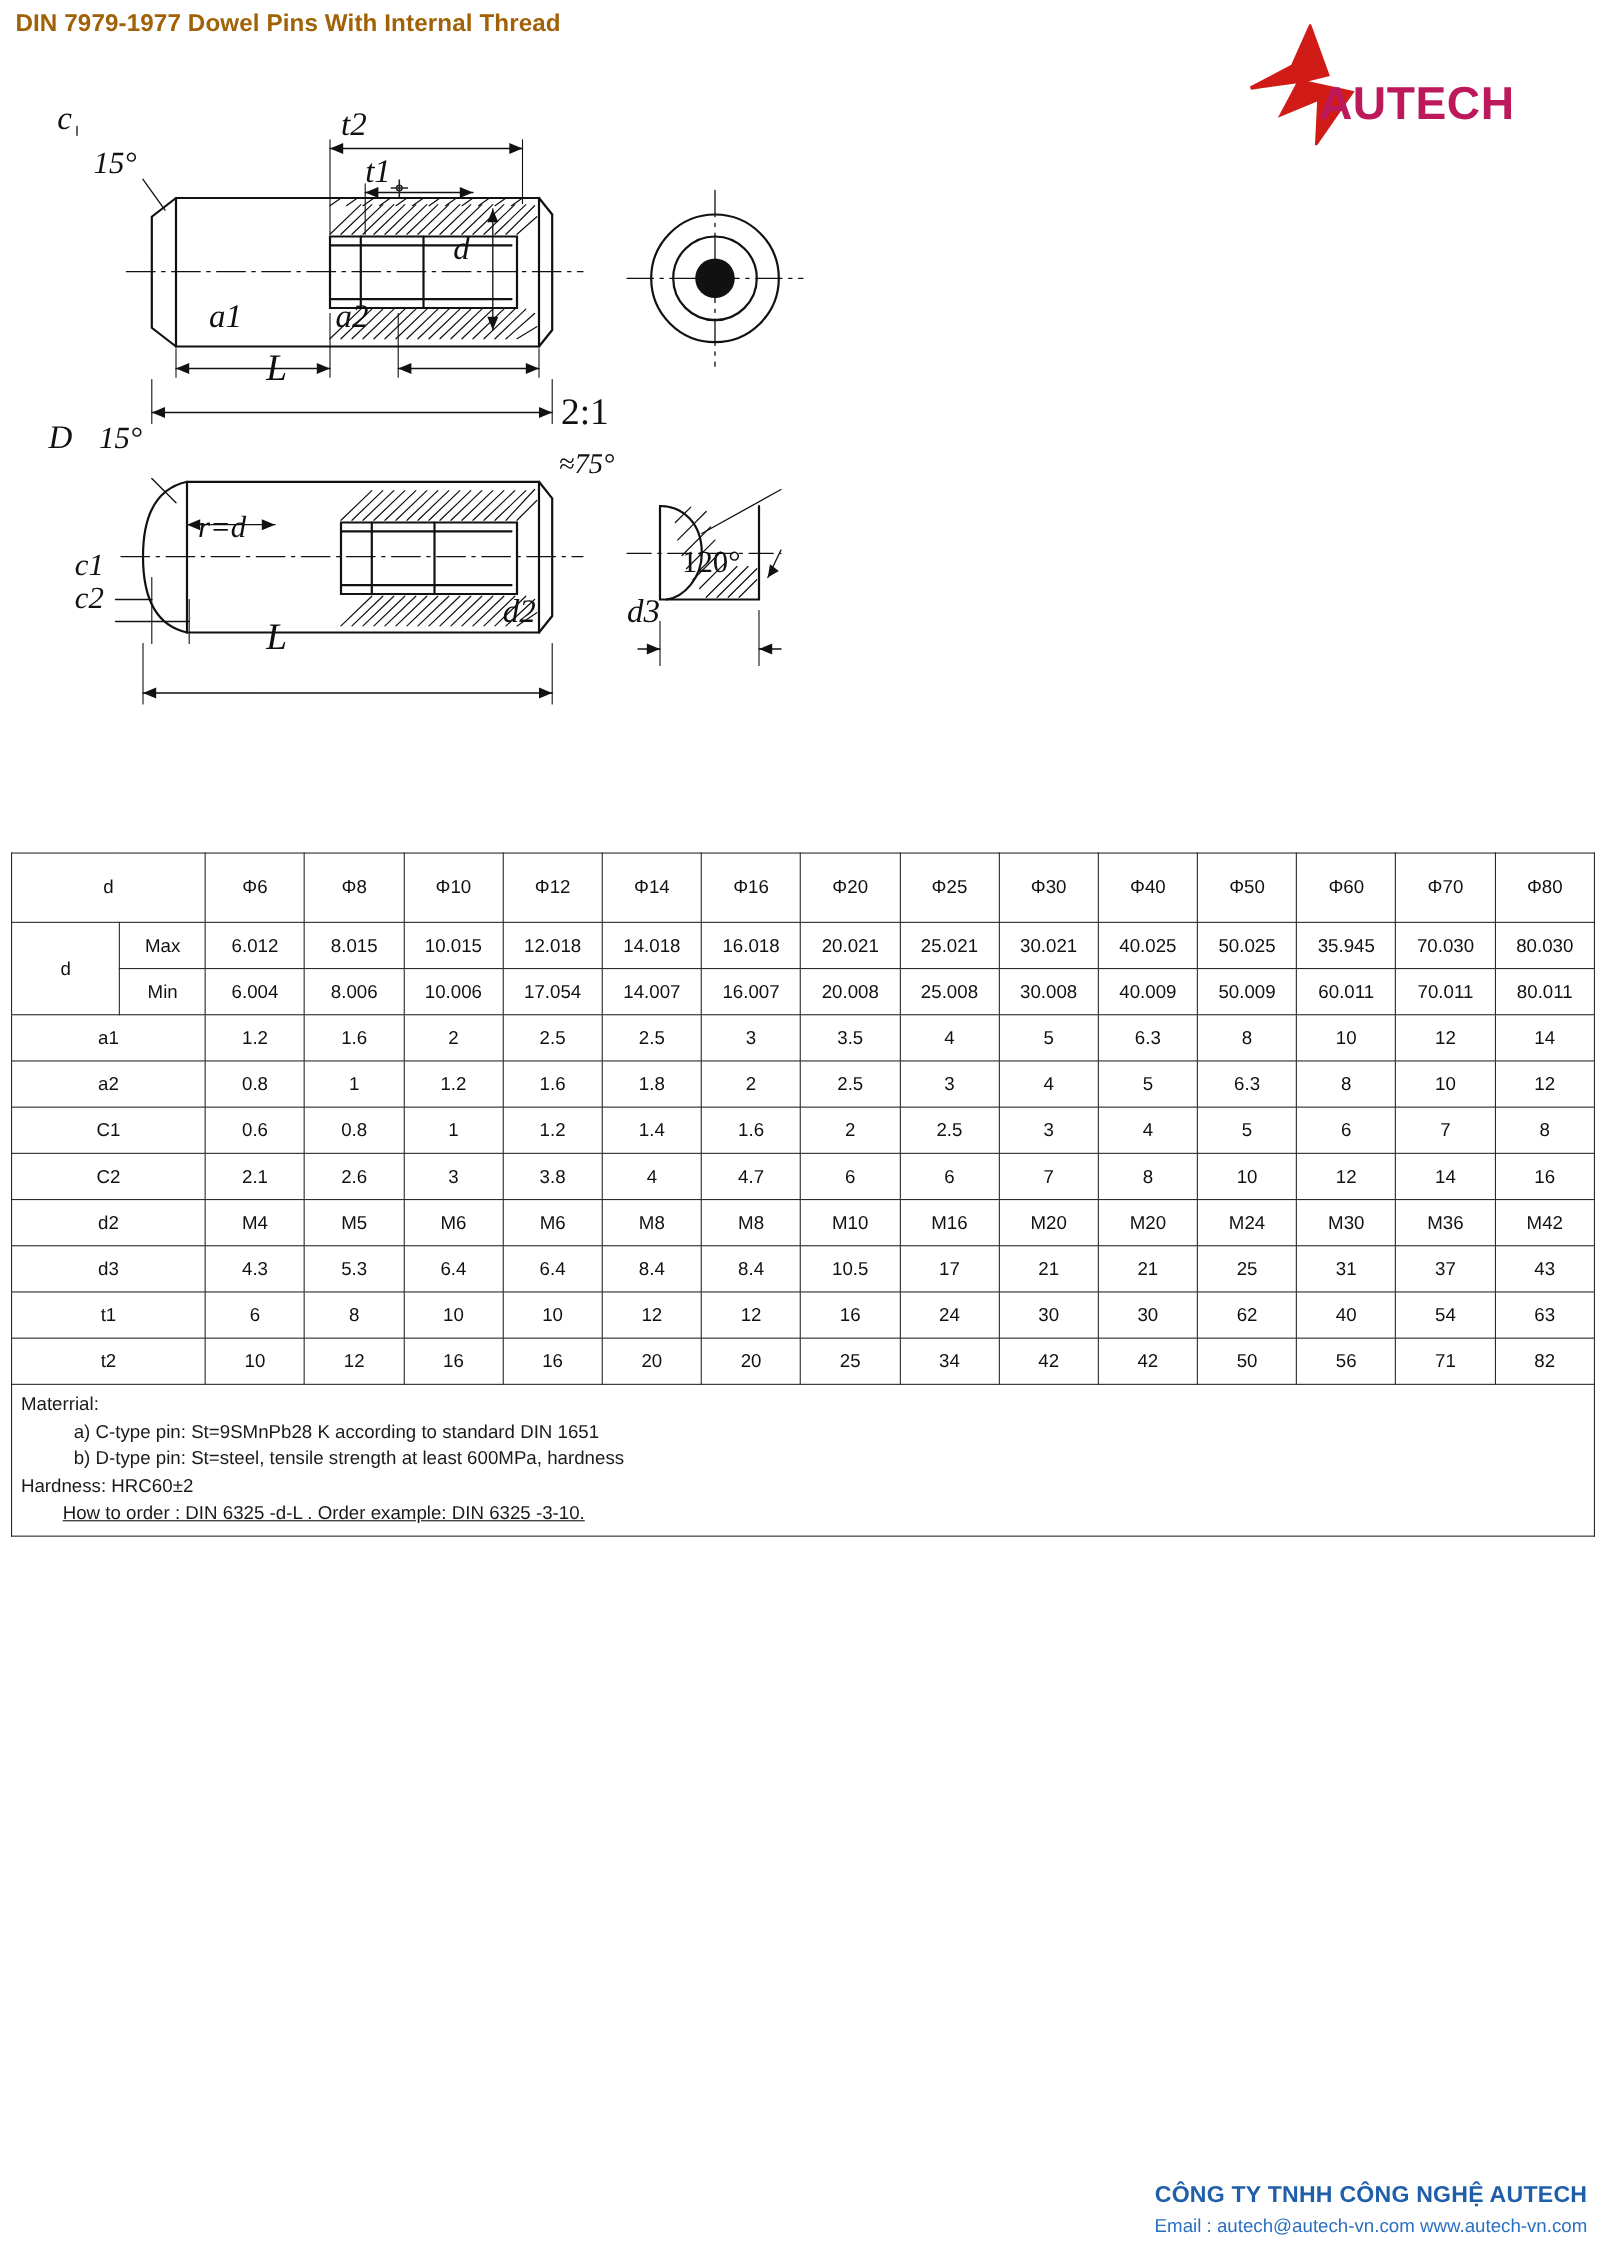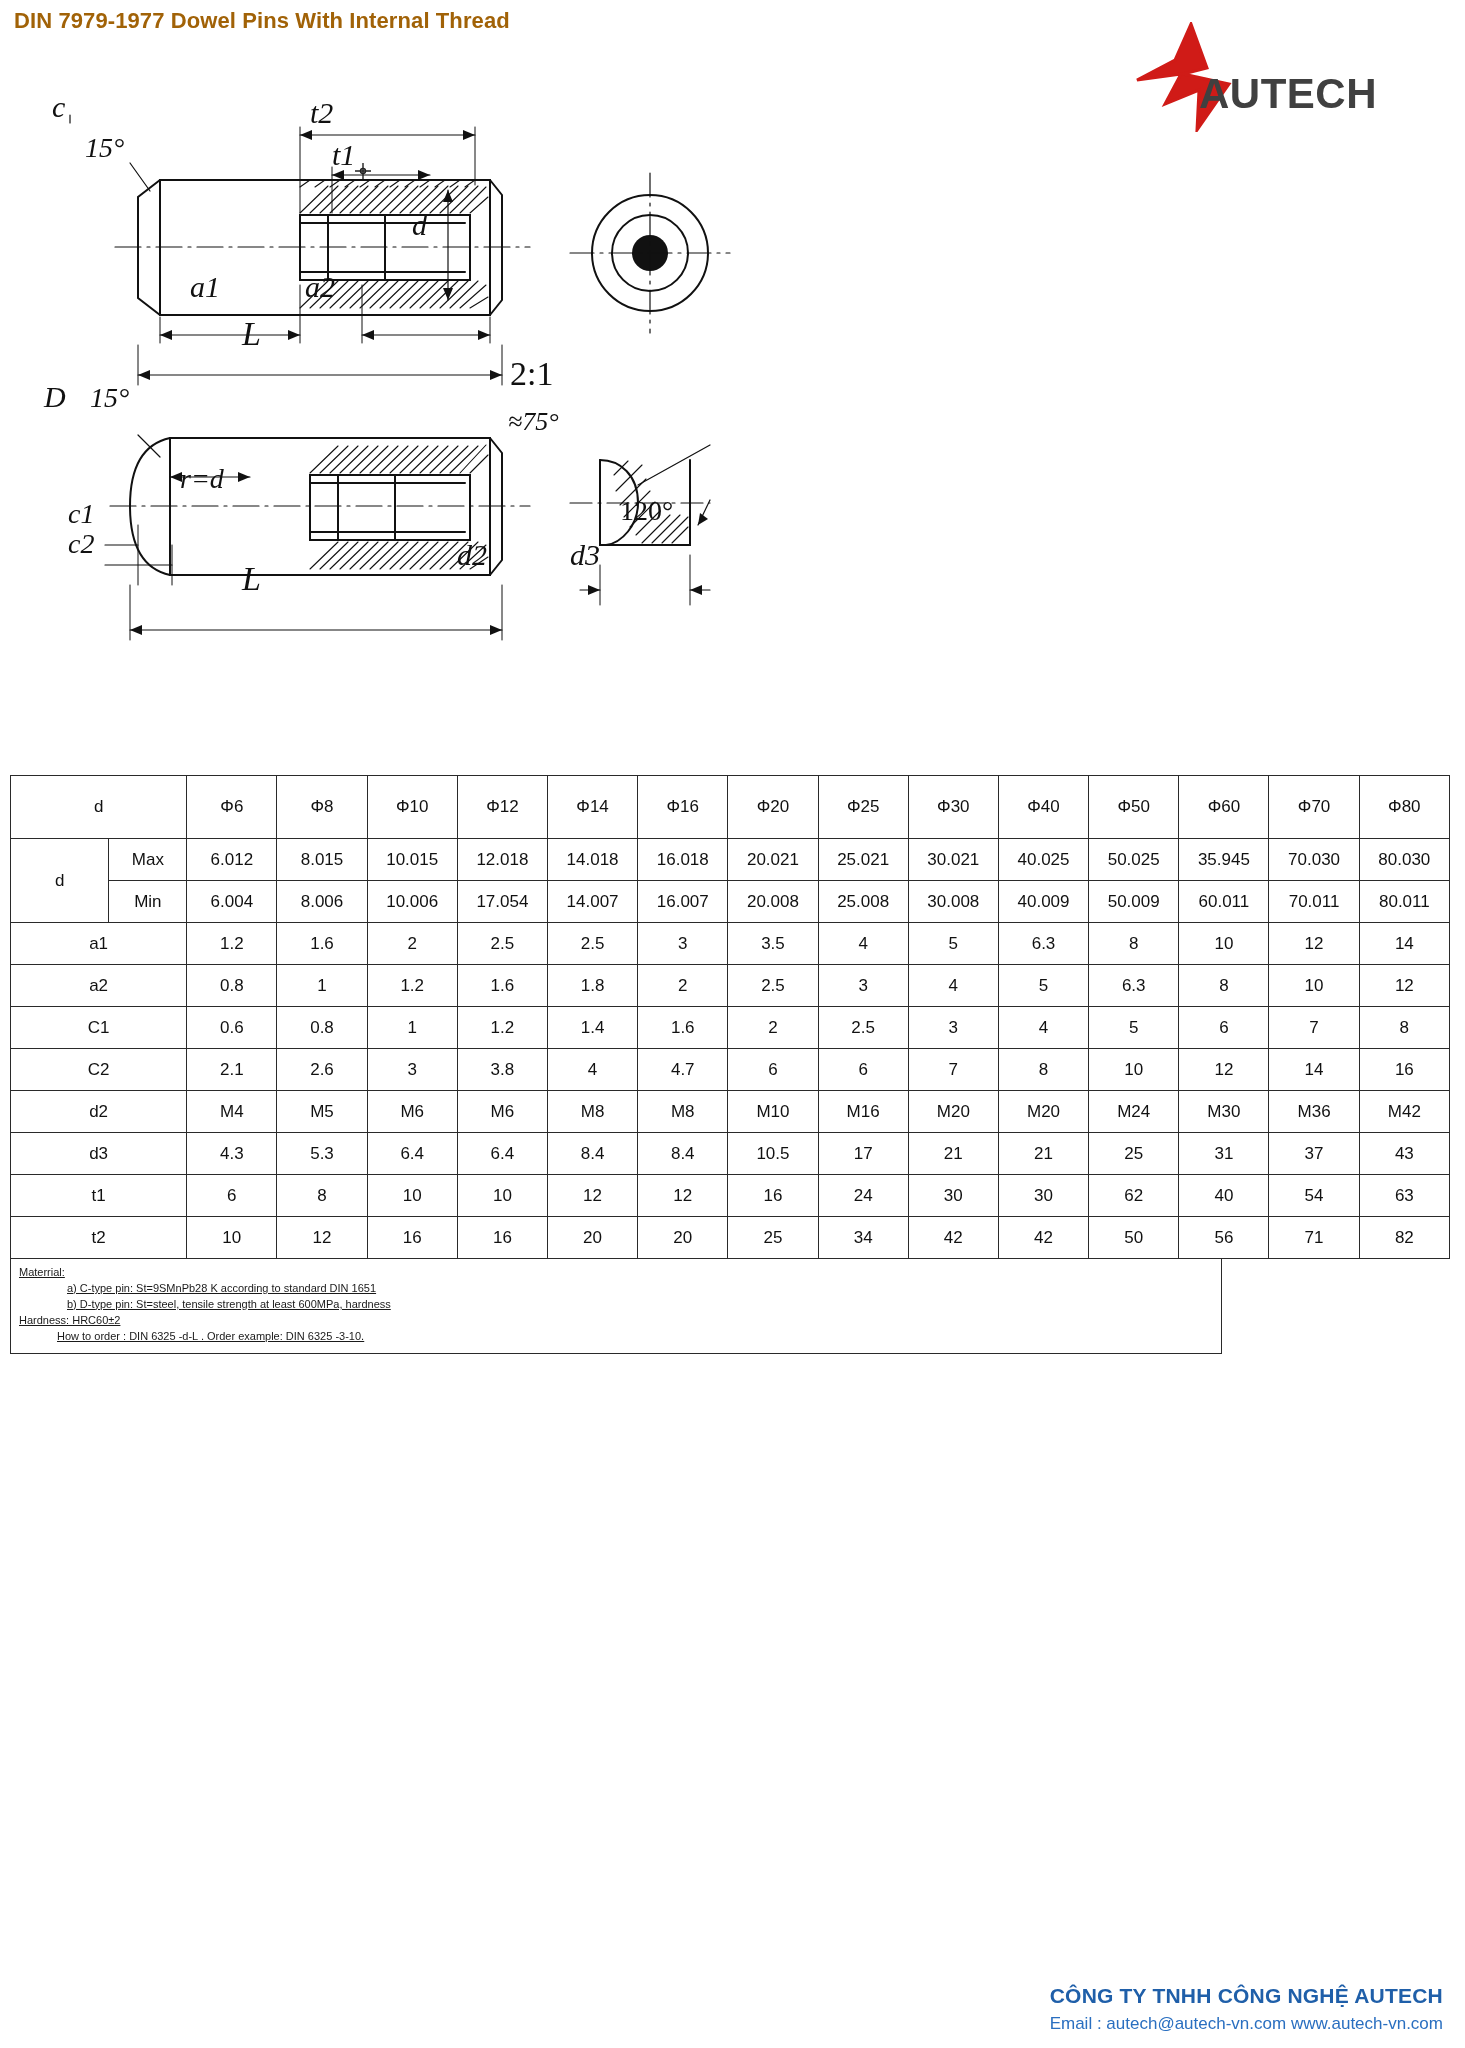--- a/index.html
+++ b/index.html
@@ -43,21 +43,21 @@
     position: absolute;
     left: 0;
     top: 0;
   }
   .logo-text {
     position: absolute;
     left: 120px;
     top: 48px;
     font-size: 42px;
     font-weight: bold;
-    color: #404040;
+    color: #be185d;
     letter-spacing: 0.5px;
     font-family: "Liberation Sans", sans-serif;
   }
   
   .drawing {
     position: absolute;
     top: 45px;
     left: 10px;
     width: 790px;
     height: 700px;
@@ -94,26 +94,25 @@
   td.sublabel {
     font-weight: bold;
   }
   .col-label { width: 95px; }
   .col-sublabel { width: 75px; }
   .col-val { width: 87px; }
   
   .notes {
     border: 1px solid #2a2a2a;
     border-top: none;
-    width: 1212px;
+    width: 1440px;
     box-sizing: border-box;
     padding: 6px 8px 8px 8px;
-    font-size: 11px;
+    font-size: 17px;
     line-height: 1.45;
-    text-decoration: underline;
   }
   .notes .indent {
     padding-left: 48px;
   }
   .notes .underline {
     text-decoration: underline;
     margin-left: 38px;
   }
   
   .footer {

